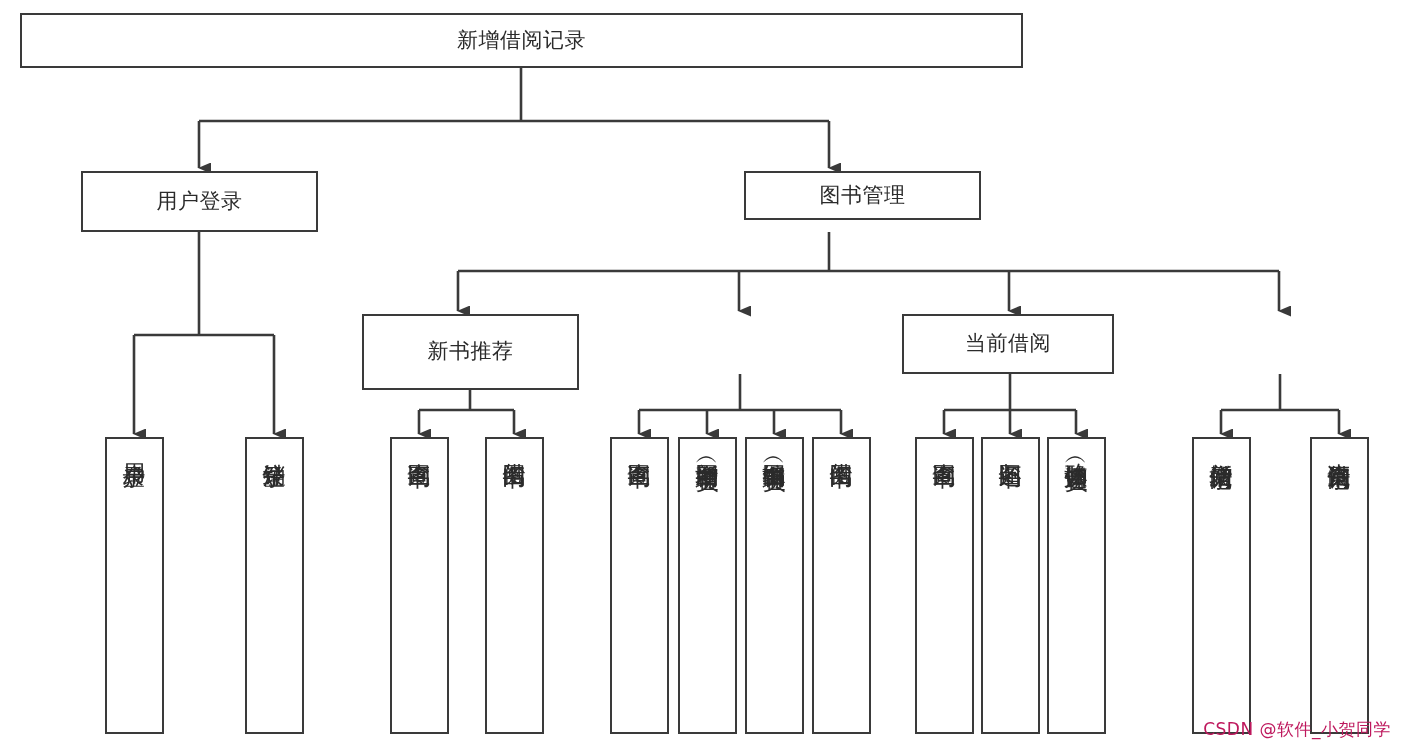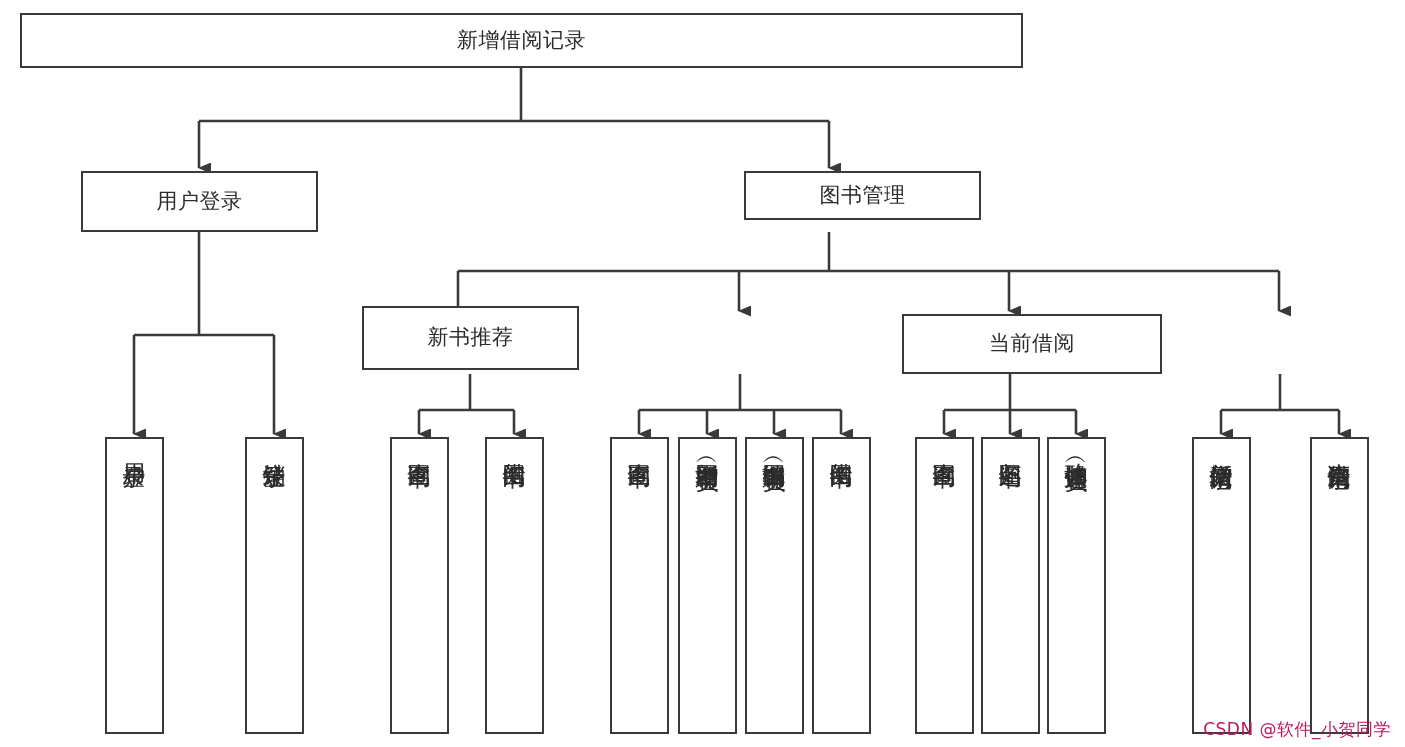--- a/index.html
+++ b/index.html
@@ -75,24 +75,24 @@
     <span class="lbl">新增借阅记录</span>
   </div>
 
   <div class="node" style="left:81px;top:171px;width:237px;height:61px;">
     <span class="lbl">用户登录</span>
   </div>
   <div class="node" style="left:744px;top:171px;width:237px;height:49px;">
     <span class="lbl">图书管理</span>
   </div>
 
-  <div class="node" style="left:362px;top:306px;width:217px;height:64px;">
+  <div class="node" style="left:362px;top:314px;width:217px;height:76px;">
     <span class="lbl">新书推荐</span>
   </div>
-  <div class="node" style="left:902px;top:314px;width:260px;height:60px;">
+  <div class="node" style="left:902px;top:314px;width:212px;height:60px;">
     <span class="lbl">当前借阅</span>
   </div>
 
   <div class="node vert" style="left:105px;top:437px;width:59px;height:297px;">
     <span class="lbl">用户登录</span>
   </div>
   <div class="node vert" style="left:245px;top:437px;width:59px;height:297px;">
     <span class="lbl">注销登录</span>
   </div>
 

